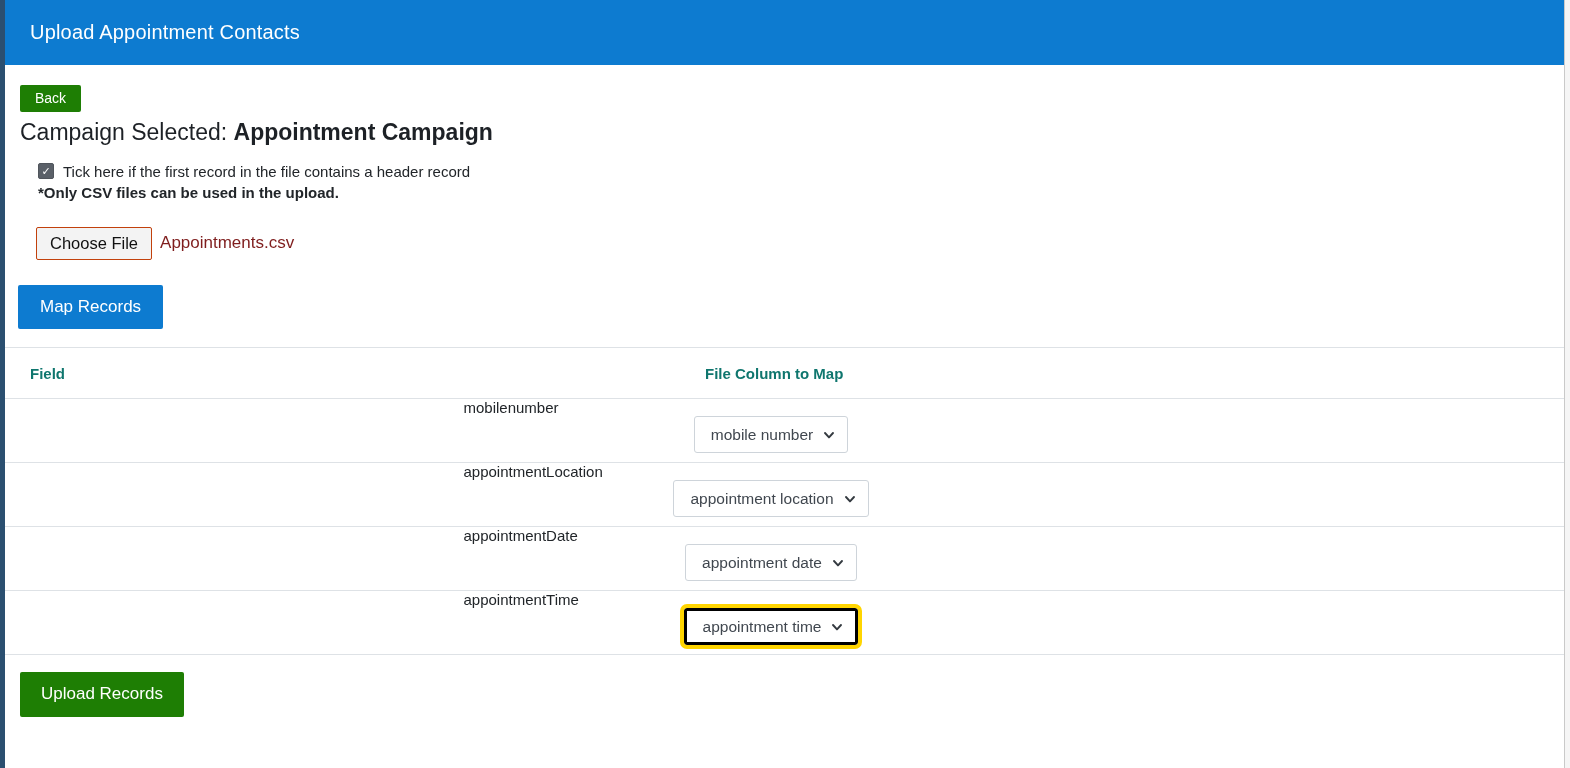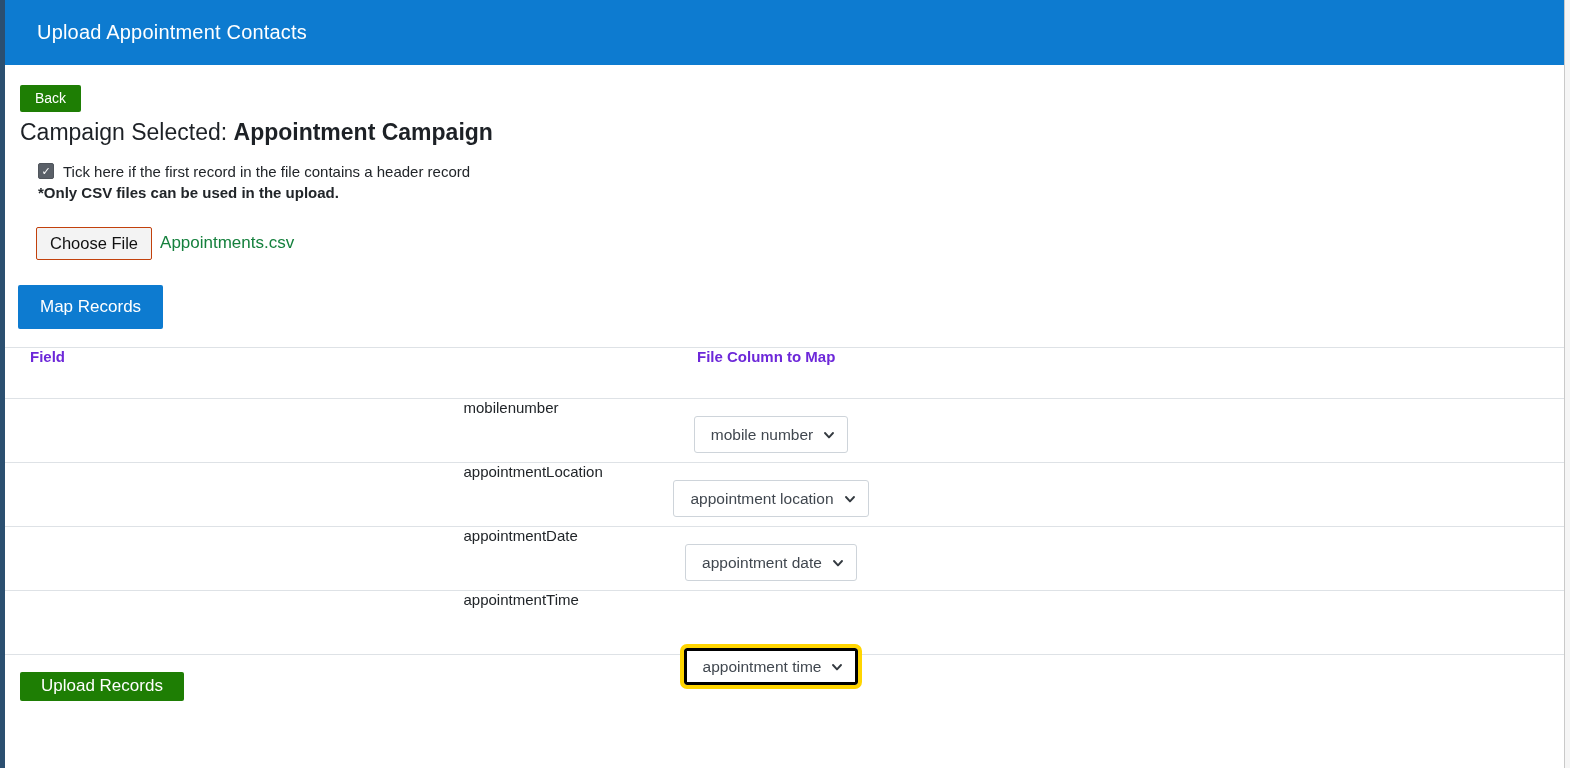--- a/index.html
+++ b/index.html
@@ -3,59 +3,59 @@
 <meta charset="utf-8">
 <style>
   html,body { margin:0; padding:0; background:#fff; }
   body { font-family:"Liberation Sans", sans-serif; }
   .page { position:relative; width:1570px; height:768px; background:#ffffff; overflow:hidden; }
 
   .left-strip { position:absolute; left:0; top:0; bottom:0; width:5px; background:#2b4f70; z-index:20; }
   .right-strip { position:absolute; right:0; top:0; bottom:0; width:5px; background:#f5f5f5; border-left:1px solid #c9c9c9; z-index:20; }
 
   .topbar { position:absolute; left:5px; right:6px; top:0; height:65px; background:#0d7bd0;
-            display:flex; align-items:center; padding-left:32px; box-sizing:border-box; }
+            display:flex; align-items:center; padding-left:25px; box-sizing:border-box; }
   .topbar .title { color:#ffffff; font-size:20px; letter-spacing:0.2px; }
 
   .content { position:absolute; left:5px; right:6px; top:65px; bottom:0; }
 
   .btn { display:block; width:max-content; border:none; color:#fff; font-family:inherit;
          cursor:pointer; border-radius:2px; line-height:1.2; }
   .btn-back   { margin:20px 0 0 15px; background:#1e7e04; font-size:14px; padding:5px 15px; }
   .btn-map    { margin:25px 16px 0 13px; background:#0d7bd0; font-size:17px; padding:12px 22px; }
-  .btn-upload { margin:17px 0 0 15px; background:#1e7e04; font-size:17px; padding:4px 21px; }
+  .btn-upload { margin:17px 0 0 15px; background:#1e7e04; font-size:17px; padding:12px 21px; }
 
   .heading { margin:7px 0 0 15px; font-size:23px; color:#1d2126; font-weight:400; }
   .heading .bold { font-weight:700; }
 
   .check-row { margin:17px 0 0 33px; display:flex; align-items:center; font-size:15px; color:#212529; }
   .checkbox { width:14px; height:14px; background:#5a6068; border:1px solid #50555c; border-radius:2px;
               margin-right:9px; display:flex; align-items:center; justify-content:center; cursor:pointer; }
   .checkbox .mark { color:#fff; font-size:11px; line-height:1; }
 
   .note { margin:4px 0 0 33px; font-size:15px; font-weight:700; color:#212529; }
 
   .file-row { margin:26px 0 0 31px; display:flex; align-items:center; }
   .file-btn { background:#f3f3f3; border:1px solid #c2410c; border-radius:2px; padding:6px 13px;
               font-size:16.5px; color:#111; font-family:Liberation Sans, sans-serif; cursor:pointer; }
-  .file-name { margin-left:8px; font-size:17px; color:#15803d;text-align:center; }
+  .file-name { margin-left:8px; font-size:17px; color:#7f1d1d;text-align:center; }
 
   .maptable { margin-top:18px; border-top:1px solid #dee2e6; }
-  .thead { display:flex; height:50px; border-bottom:1px solid #dee2e6;
-           font-weight:700; font-size:15px; color:#6d28d9; }
+  .thead { display:flex; height:50px; align-items:center; border-bottom:1px solid #dee2e6;
+           font-weight:700; font-size:15px; color:#0f766e;gap:8px; }
   .trow  { display:flex; height:63px; align-items:center; border-bottom:1px solid #dee2e6;
            font-size:15px; color:#212529;flex-direction:column; }
   .col-field { width:692px; box-sizing:border-box; padding-left:25px; flex:none; }
   .col-map   { flex:1; box-sizing:border-box; padding-right:27px; }
 
   .select-box { position:relative; height:37px; box-sizing:border-box; background:#fff;
                 border:1px solid #ced4da; border-radius:3px; display:flex; align-items:center;
                 padding:0 34px 0 16px; font-size:15.5px; color:#40474f; cursor:pointer; }
   .select-box .chev { position:absolute; right:11px; top:50%; transform:translateY(-50%); display:flex; }
-  .select-box.highlighted { border:3px solid #000000; outline:4px solid #ffd500;margin-top:40px; }
+  .select-box.highlighted { border:3px solid #000000; outline:4px solid #ffd500; }
 </style>
 </head>
 <body>
 
 <div class="page">
 
   <div class="left-strip"></div>
   <div class="right-strip"></div>
 
   <div class="topbar">

